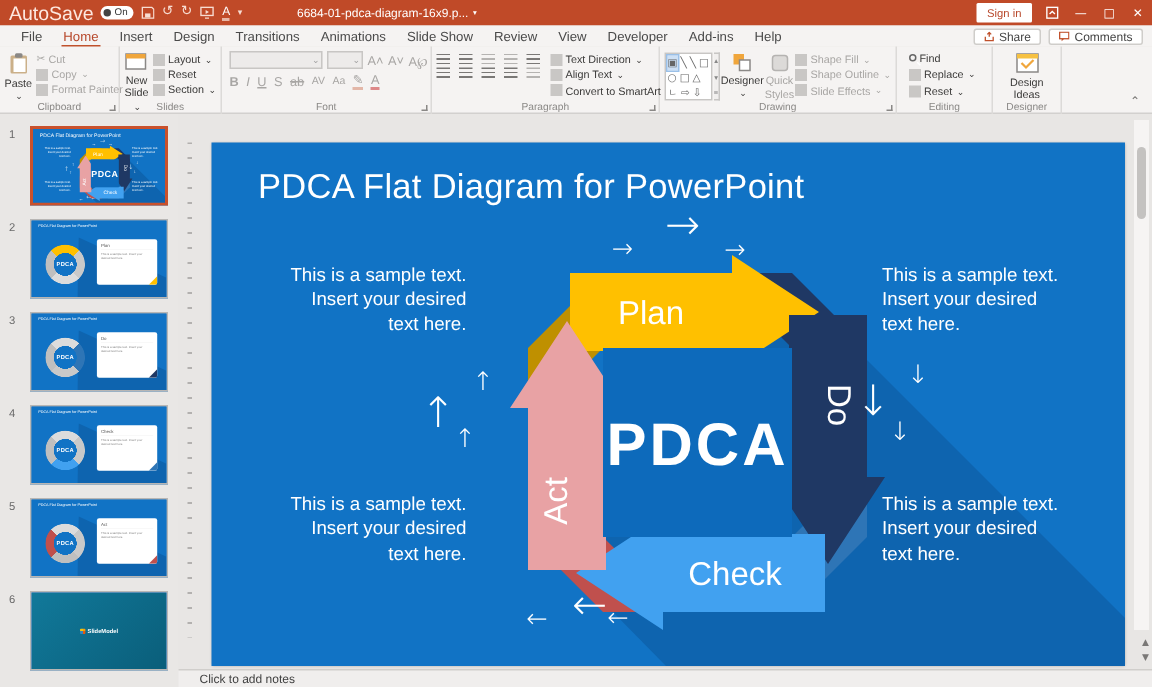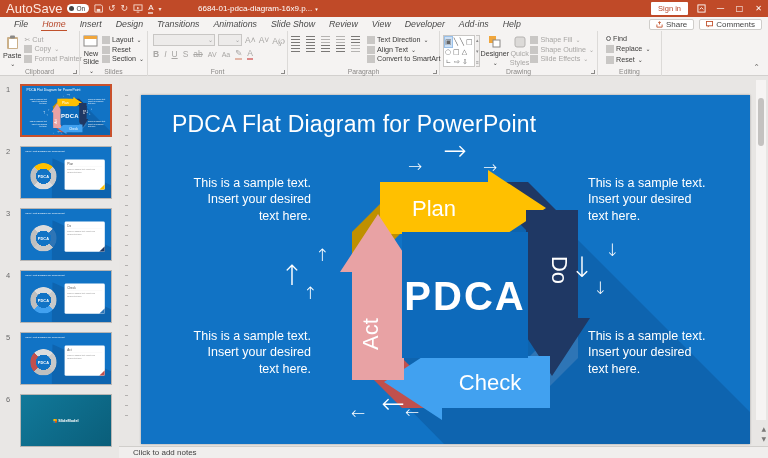--- a/index.html
+++ b/index.html
@@ -20,21 +20,21 @@
   .search-glyph { width:5px; height:5px; border:1px solid #fff; border-radius:50%; position:relative; flex:0 0 auto; }
   .search-glyph::after { content:""; position:absolute; width:3px; height:1px; background:#fff; transform:rotate(45deg); left:4px; top:5px; }
   .search-pill input { background:transparent; border:none; outline:none; color:#fff; font-size:8px; width:100%; font-family:"Liberation Sans",sans-serif; }
   .search-pill input::placeholder { color:#fff; opacity:.95; }
   .tb-right { position:absolute; right:0; top:0; height:17px; display:flex; align-items:center; gap:0; }
   .signin-btn { background:#fff; color:#B7472A; font-size:7.5px; padding:2px 7px; border-radius:1px; margin-right:4px; }
   .win-ic { width:19px; height:17px; display:flex; align-items:center; justify-content:center; color:#fff; font-size:8px; font-family:"DejaVu Sans",sans-serif; }
 
   
   .menubar { position:absolute; left:0; top:17px; width:768px; height:14px; background:#F5F3F2; display:flex; align-items:center; font-size:8.8px; color:#4a4a4a; }
-  .menu-tabs { display:flex; align-items:center; padding-left:7px;font-style:italic; }
+  .menu-tabs { display:flex; align-items:center; padding-left:7px; }
   .mtab { padding:2px 7px 3px 7px; position:relative; white-space:nowrap; }
   .mtab.active { color:#B7472A; }
   .mtab.active::after { content:""; position:absolute; left:6px; right:6px; bottom:0; height:2px; background:#C0512C; }
   .menu-right { position:absolute; right:6px; top:1.5px; display:flex; gap:5px; }
   .chip-btn { display:flex; align-items:center; gap:3px; border:1px solid #cfcdca; background:#fff; font-size:8px; color:#444; padding:1px 6px; border-radius:2px; height:11px; }
 
   
   .ribbon { position:absolute; left:0; top:31px; width:768px; height:45px; background:#F5F3F2; border-bottom:1px solid #D2D0CE; display:flex; }
   .rgroup { position:relative; height:45px; border-right:1px solid #DCDAD8; flex:0 0 auto; }
   .rg-label { position:absolute; bottom:1px; left:0; right:0; text-align:center; font-size:6.8px; color:#8a8886; }
@@ -417,20 +417,35 @@
           </div>
         <div class="smallbtn">
             <span class="mini-ic"></span>
             <span>Reset</span>
             <span class="dd"></span>
           </div>
       </div>
       <div class="rg-label">Editing</div>
     </div>
 
+    <div class="rgroup" style="width:46px">
+      <div class="rg-body" style="justify-content:center">
+        <div class="bigbtn" style="width:40px">
+          <span class="bic">
+            <svg width="16" height="14" viewBox="0 0 16 14">
+                <rect x="1" y="1" width="14" height="12" fill="#fff" stroke="#8a8886"></rect>
+                <rect x="1" y="1" width="14" height="3" fill="#f6c142"></rect>
+                <path d="M4 7l3 3 5-5" stroke="#f0a63c" stroke-width="1.5" fill="none"></path>
+              </svg>
+          </span>
+          <span>Design Ideas</span>
+        </div>
+      </div>
+      <div class="rg-label">Designer</div>
+    </div>
 
     <span class="collapse-chevron">⌃</span>
   </div>
 
   <div class="thumb-panel">
     <div class="thumb-item selected" style="top:8px">
       <span class="thumb-num">1</span>
       <div class="mini-wrap">
           <div class="mini">
             <div class="slide-full" style="box-shadow: none;">

